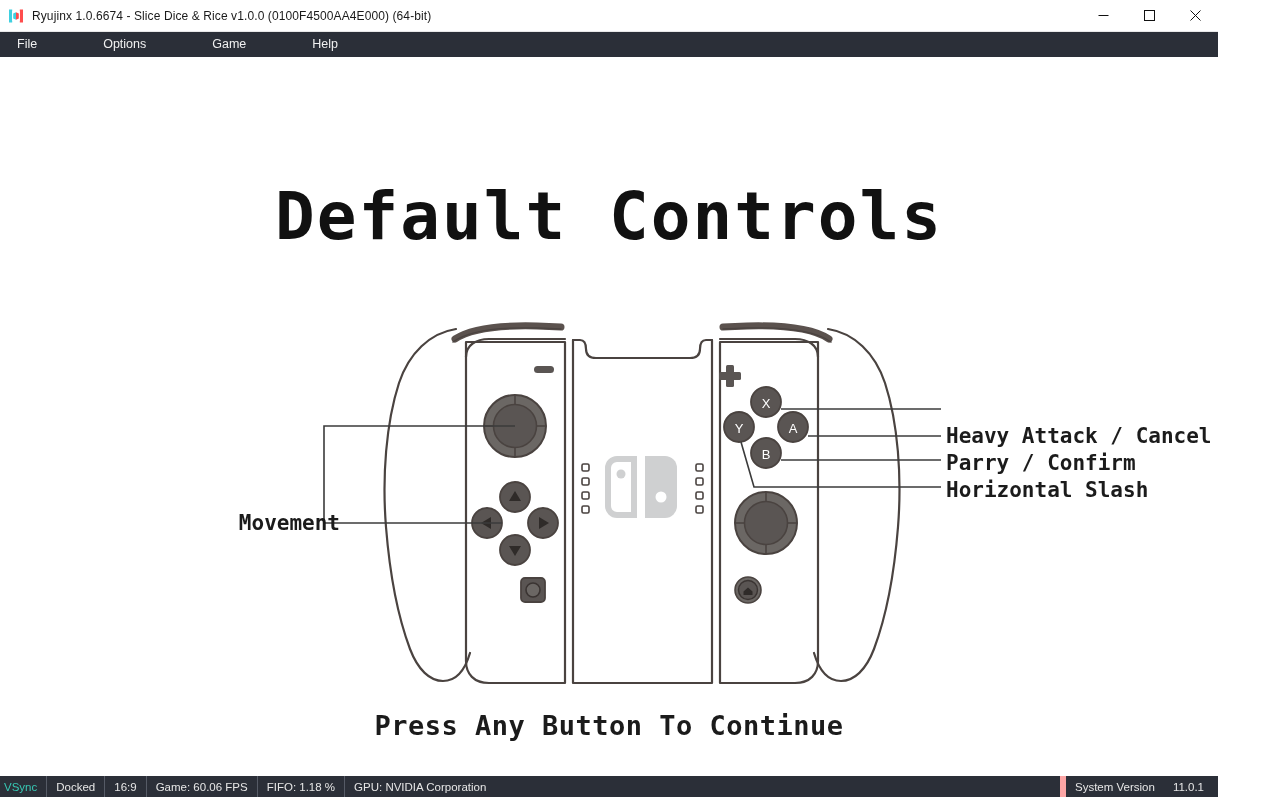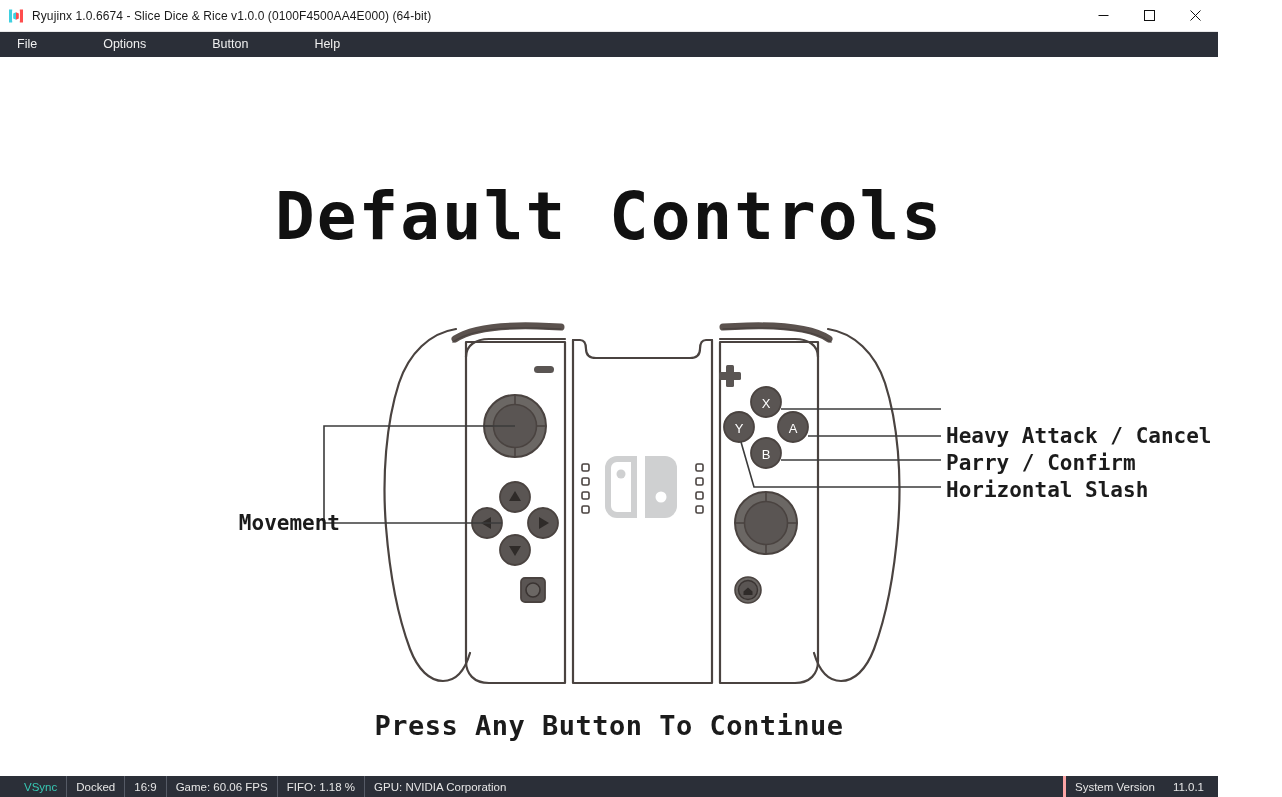--- a/index.html
+++ b/index.html
@@ -182,22 +182,22 @@
     margin-left: auto;
   }
   .status-cell {
     display: flex;
     align-items: center;
     padding: 0 9px;
     border-right: 1px solid #565b66;
     white-space: nowrap;
   }
   .status-cell.no-sep { border-right: none; }
-  .status-cell.lead-sep { border-left: 3px solid #fca5a5; border-right: none; }
-  .status-vsync { color: #37c8b4; padding-left: 24px; }
+  .status-cell.lead-sep { border-left: 6px solid #fca5a5; border-right: none; }
+  .status-vsync { color: #37c8b4; padding-left: 4px; }
   .status-sysver { padding-right: 14px; }
 </style>
 </head>
 <body>
 
 <div class="window">
 
   <div class="titlebar">
     <div class="title-left">
       <svg class="app-icon" viewBox="0 0 16 16">
@@ -226,21 +226,21 @@
           <line x1="0.5" y1="0.5" x2="10.5" y2="10.5" stroke="#111" stroke-width="1"></line>
           <line x1="10.5" y1="0.5" x2="0.5" y2="10.5" stroke="#111" stroke-width="1"></line>
         </svg>
       </div>
     </div>
   </div>
 
   <div class="menubar">
     <div class="menu-item">File</div>
     <div class="menu-item">Options</div>
-    <div class="menu-item">Button</div>
+    <div class="menu-item">Game</div>
     <div class="menu-item">Help</div>
   </div>
 
   <div class="viewport">
 
     <div class="game-title">Default Controls</div>
 
     <svg class="controller-svg" viewBox="0 0 1282 741">
       <g fill="none" stroke="#4a4340" stroke-width="2.2" stroke-linecap="round" stroke-linejoin="round">
 

